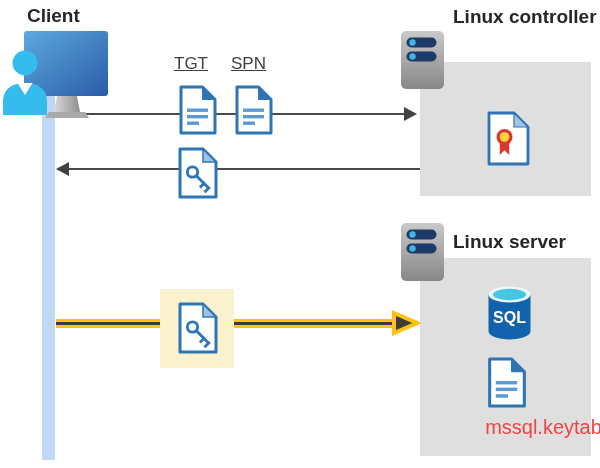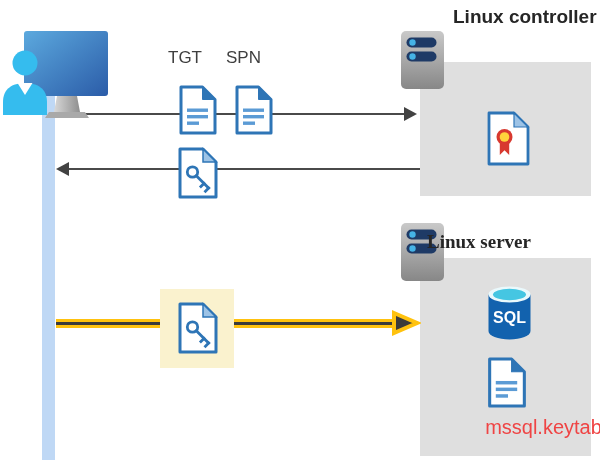--- a/index.html
+++ b/index.html
@@ -12,22 +12,22 @@
   .lifeline{left:42px;top:88px;width:13px;height:372px;background:#BFD8F5;z-index:1;}
   
   .panel{background:#DFDFDF;z-index:0;}
   .panel.dc{left:420px;top:62px;width:171px;height:134px;}
   .panel.linux{left:420px;top:258px;width:171px;height:198px;}
   .panel.highlight{left:160px;top:289px;width:74px;height:79px;background:#FAF2CE;z-index:3;}
   
   .title{font-weight:700;font-size:19px;line-height:24px;z-index:5;}
   .client-title{left:27px;top:4px;}
   .dc-title{left:453px;top:5px;width:145px;}
-  .linux-title{left:427px;top:230px;width:145px;font-family:Liberation Serif, serif;}
-  .msg-label{font-size:17px;color:#3F3F3F;text-align:left;width:40px;top:48px;z-index:5;}
+  .linux-title{left:453px;top:230px;width:145px;}
+  .msg-label{font-size:17px;color:#3F3F3F;text-align:right;width:40px;top:54px;z-index:5;text-decoration:underline;}
   .tgt-label{left:168px;}
   .spn-label{left:226px;}
   .keytab-label{left:420px;top:416px;width:171px;text-align:center;font-size:20px;color:#ef4444;z-index:5;padding-left:38px;}
   
   .arrow-line{height:2px;background:#4A4A4A;z-index:2;}
   .req-line{left:56px;top:113px;width:351px;}
   .resp-line{left:69px;top:168px;width:351px;}
   .head-right{width:0;height:0;border-top:7px solid transparent;border-bottom:7px solid transparent;
     border-left:13px solid #424242;left:404px;top:107px;z-index:2;}
   .head-left{width:0;height:0;border-top:7px solid transparent;border-bottom:7px solid transparent;
@@ -65,20 +65,21 @@
   <div class="abs arrow-line resp-line"></div>
   <div class="abs head-left"></div>
 
   <div class="abs yellow-band"></div>
   <div class="abs yellow-core"></div>
   <svg class="abs yellow-head" width="30" height="28" viewBox="0 0 30 28">
     <polygon points="3,4 26,14 3,24" fill="#3B3B3B" stroke="#FFC20E" stroke-width="4" stroke-linejoin="miter"></polygon>
   </svg>
   <div class="abs panel highlight"></div>
 
+  <div class="abs title client-title">Client</div>
   <svg class="abs client-icon" width="116" height="92" viewBox="0 0 116 92">
     <defs>
       <linearGradient id="monGrad" x1="0" y1="0" x2="1" y2="1">
         <stop offset="0" stop-color="#5CA9DE"></stop>
           <stop offset="1" stop-color="#2B5CA8"></stop>
       </linearGradient>
       <linearGradient id="standGrad" x1="0" y1="0" x2="1" y2="0">
         <stop offset="0" stop-color="#D8D8D8"></stop>
           <stop offset="1" stop-color="#8E8E8E"></stop>
       </linearGradient>

